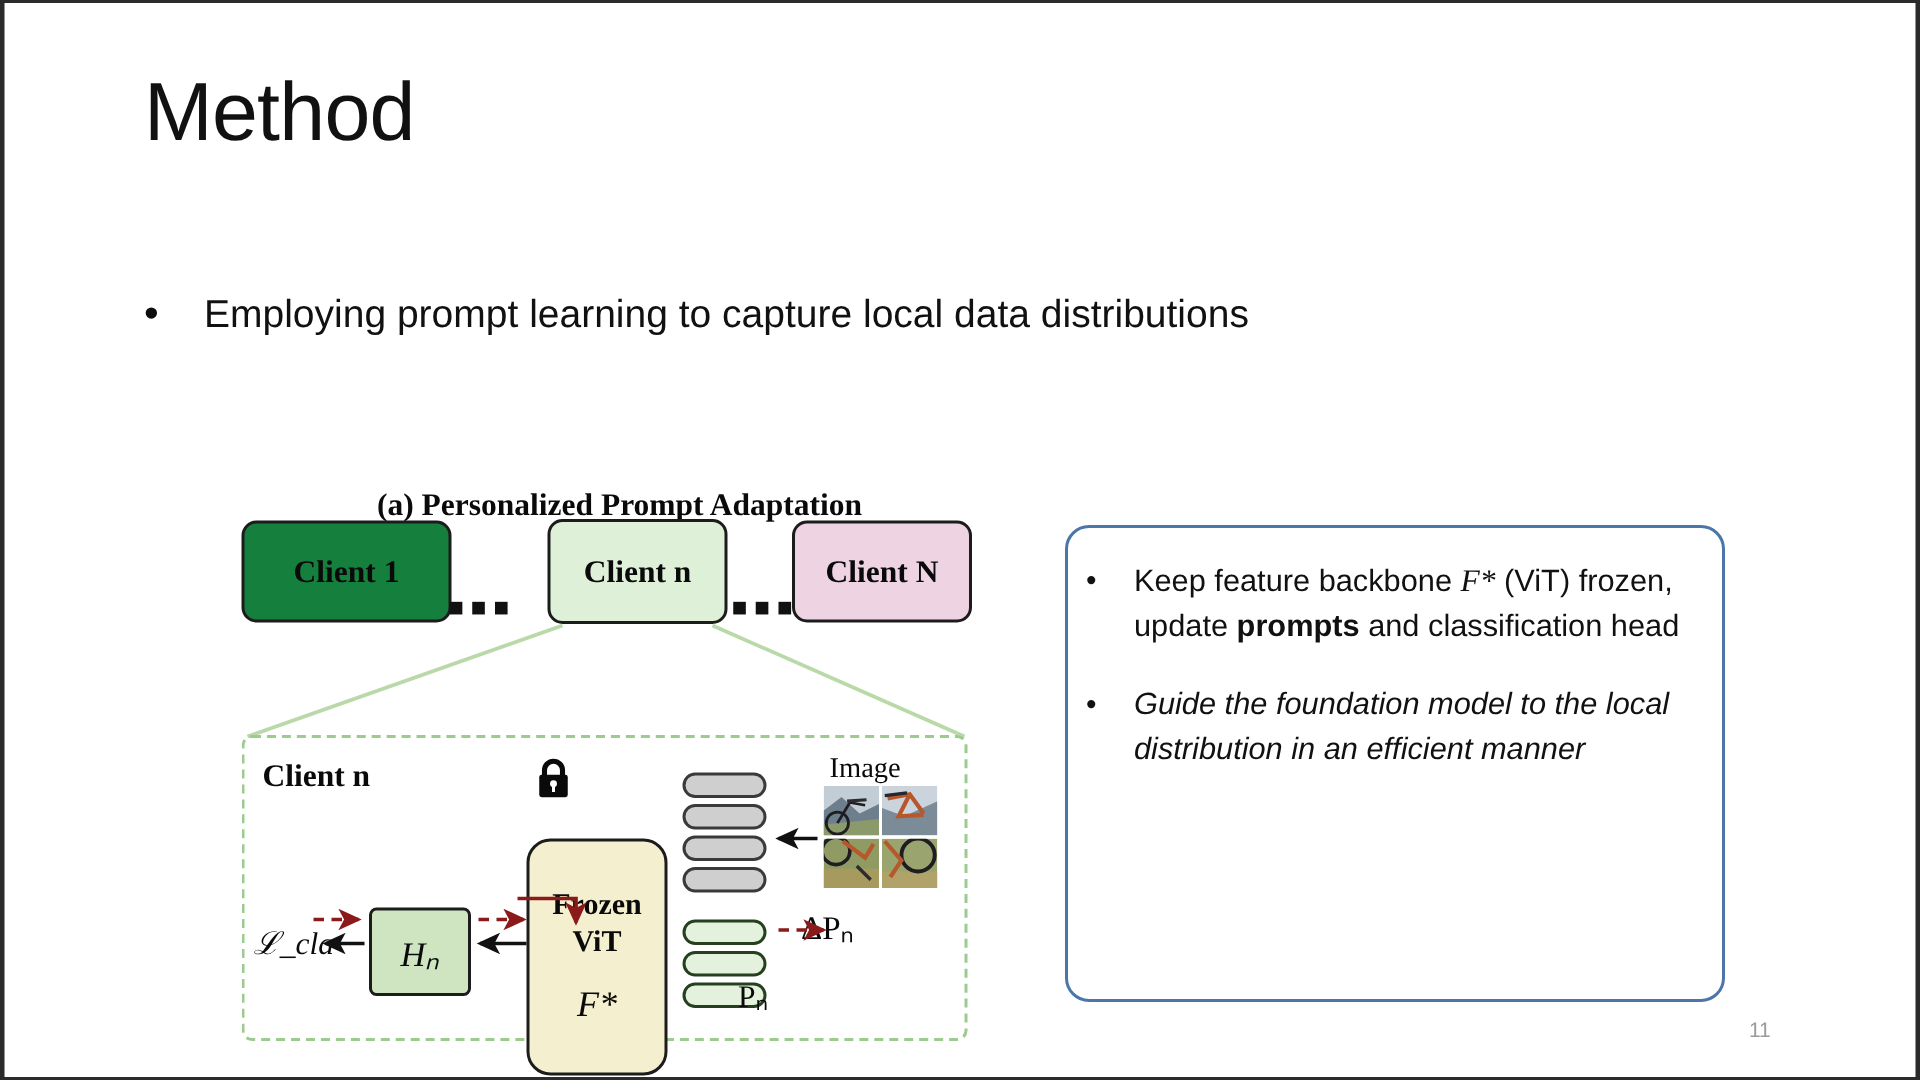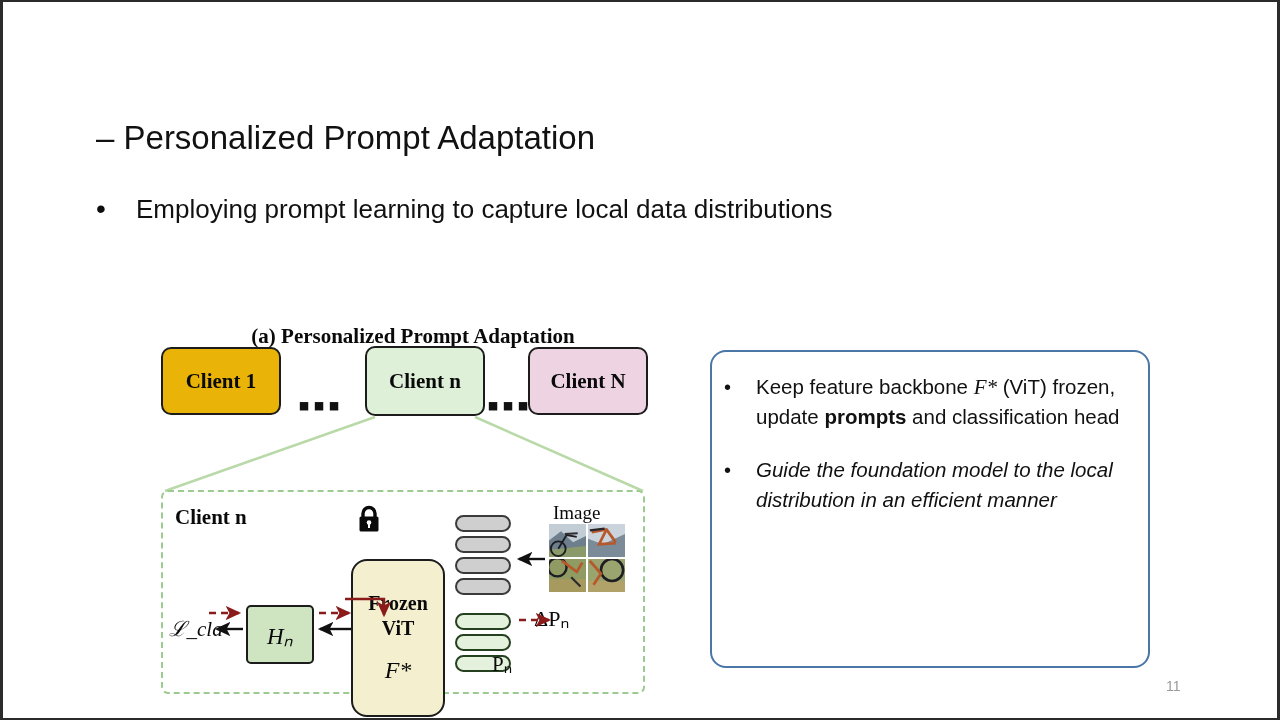--- a/index.html
+++ b/index.html
@@ -94,21 +94,21 @@
     border-radius: 10px;
     display: flex;
     align-items: center;
     justify-content: center;
     font-family: "Liberation Serif", serif;
     font-weight: bold;
     font-size: 21px;
     color: #0a0a0a;
     box-sizing: border-box;
   }
-  #client-1 { left: 8px;   top: 45px; width: 120px; height: 68px; background: #eab308; }
+  #client-1 { left: 8px;   top: 45px; width: 140px; height: 68px; background: #15803d; }
   #client-n { left: 212px; top: 44px; width: 120px; height: 70px; background: #dff0d8; }
   #client-N { left: 375px; top: 45px; width: 120px; height: 68px; background: #eed4e3; }
 
   .ellipsis {
     position: absolute;
     font-size: 34px;
     font-weight: 900;
     letter-spacing: 3px;
     line-height: 1;
     color: #111111;
@@ -307,21 +307,21 @@
     top: 676px;
     font-size: 14px;
     color: #9a9a9a;
   }
 </style>
 </head>
 <body>
 
 <div id="slide">
 
-  <div id="title-sub">– Personalized Prompt Adaptation</div>
+  <div id="title-main">Method</div>
 
   <div id="main-bullet">
     <span class="bdot">•</span>
     <span class="btxt">Employing prompt learning to capture local data distributions</span>
   </div>
 
   <div id="figure">
 
     <div id="fig-caption">(a) Personalized Prompt Adaptation</div>
 

